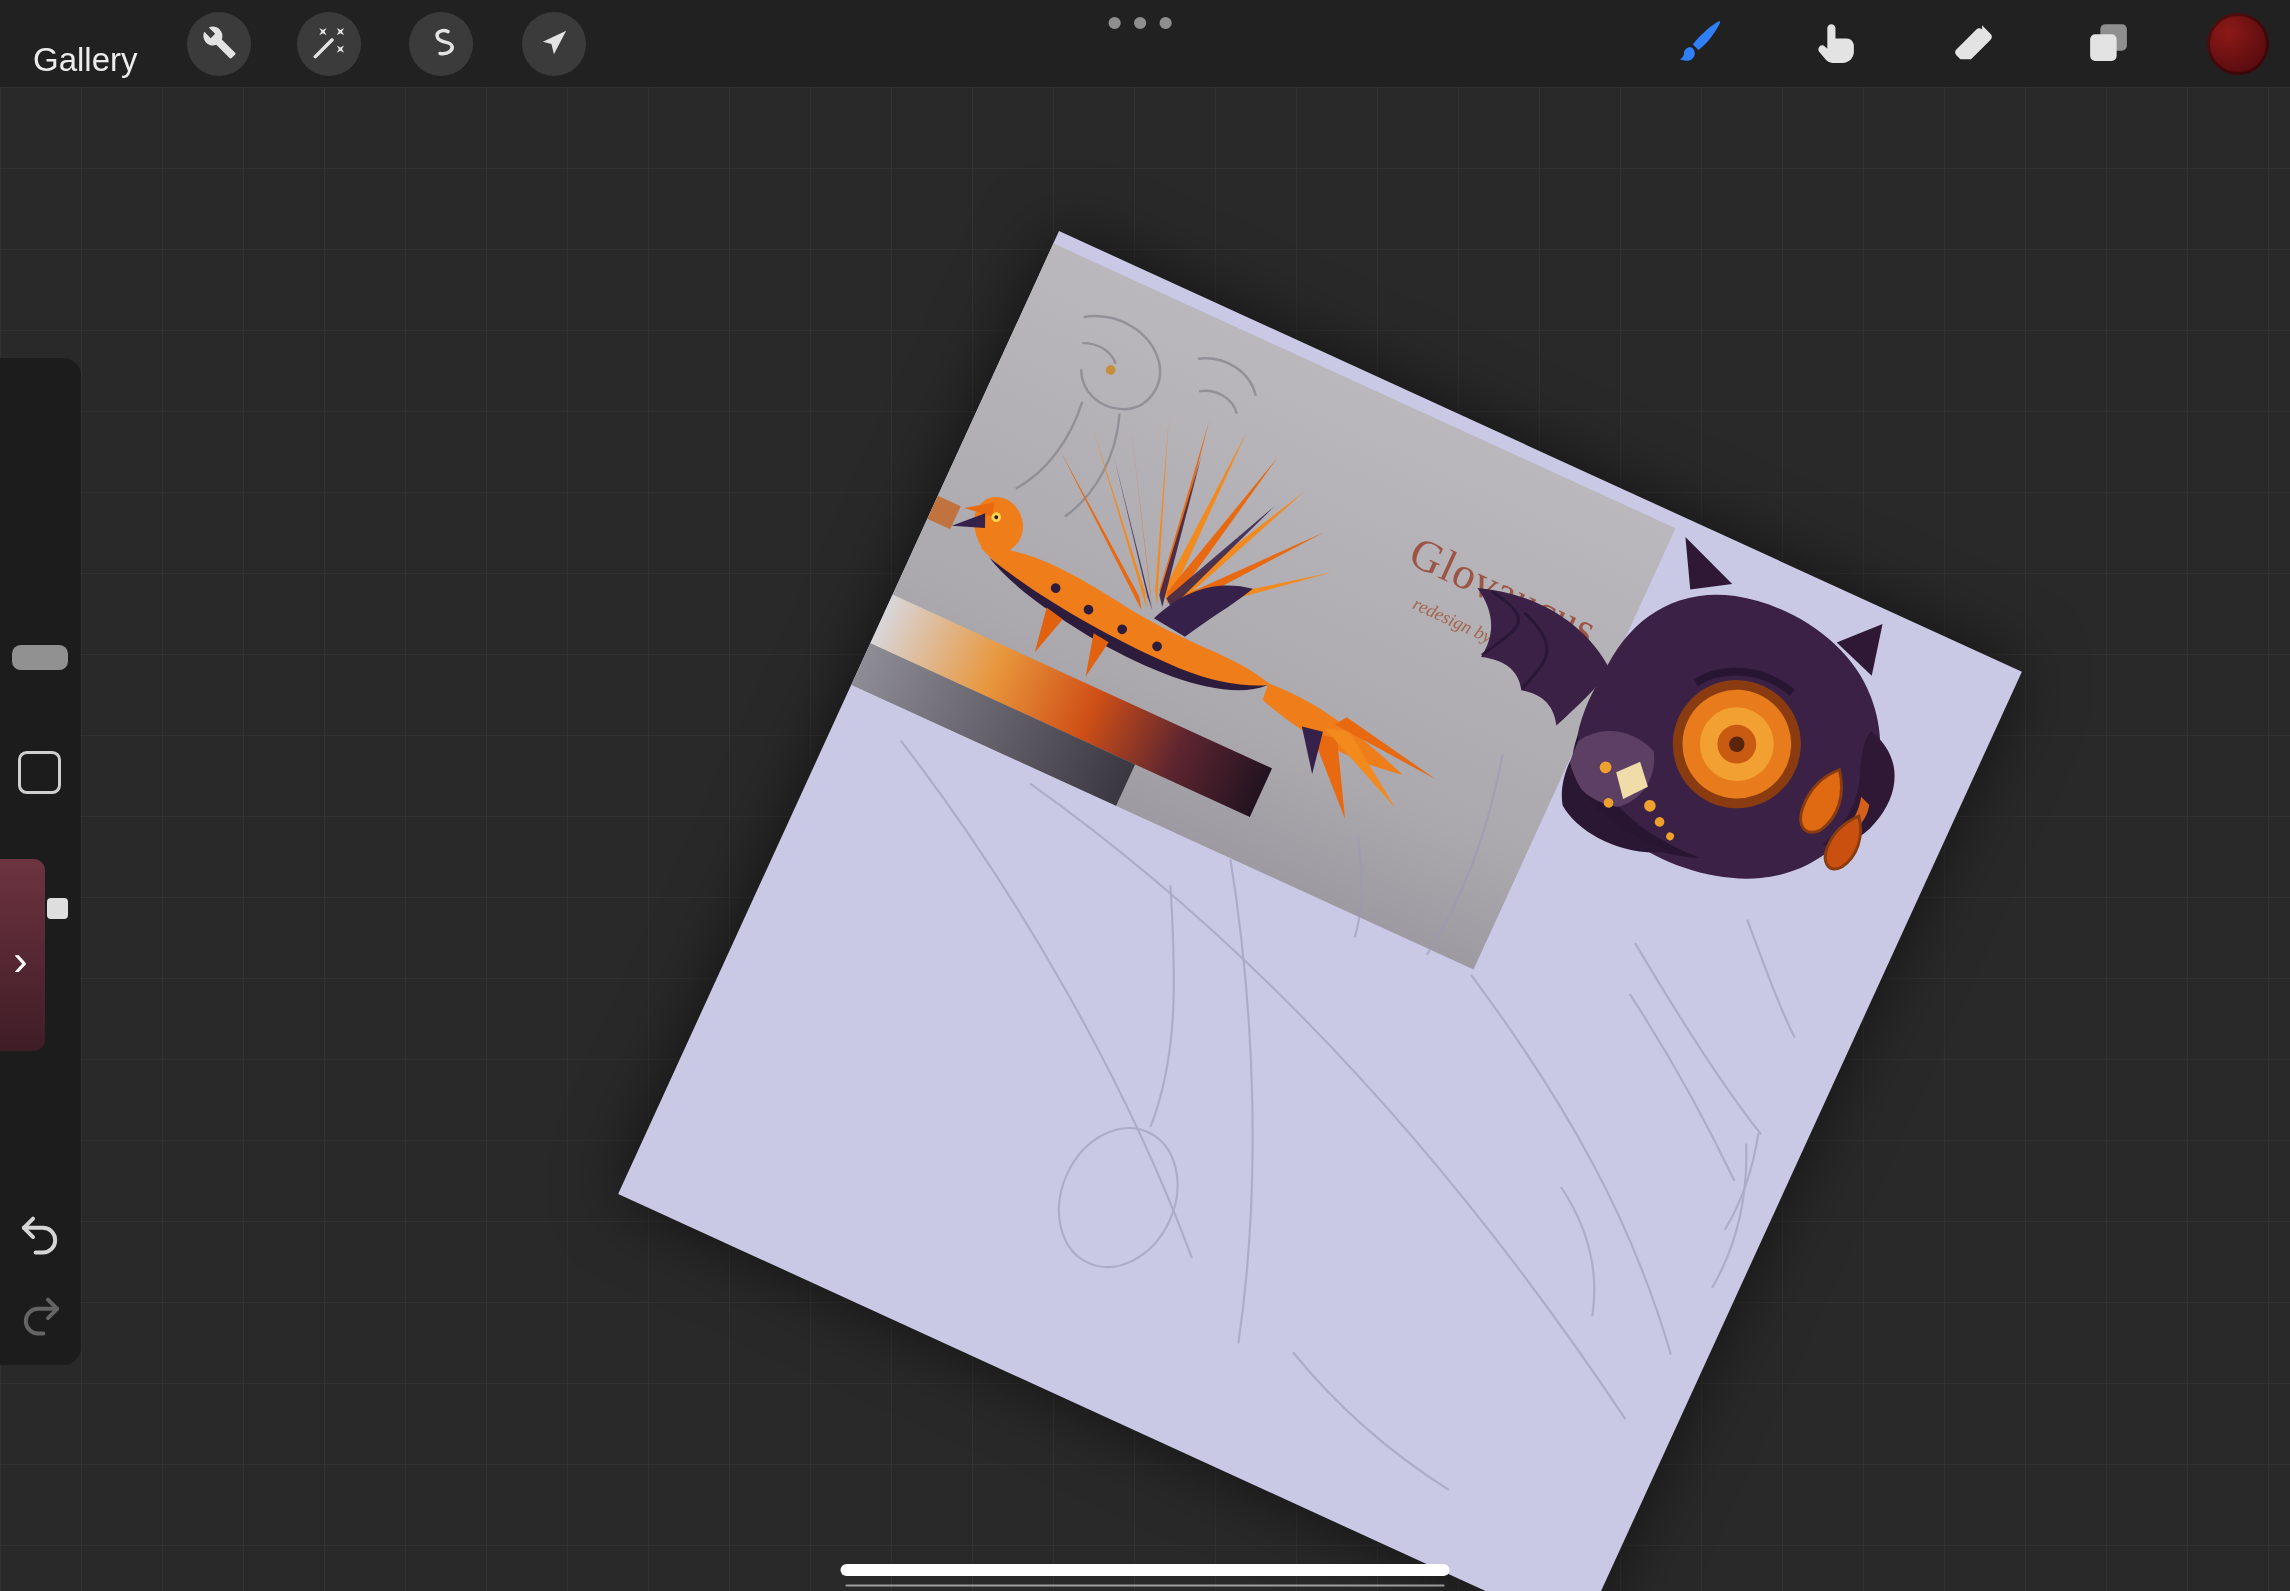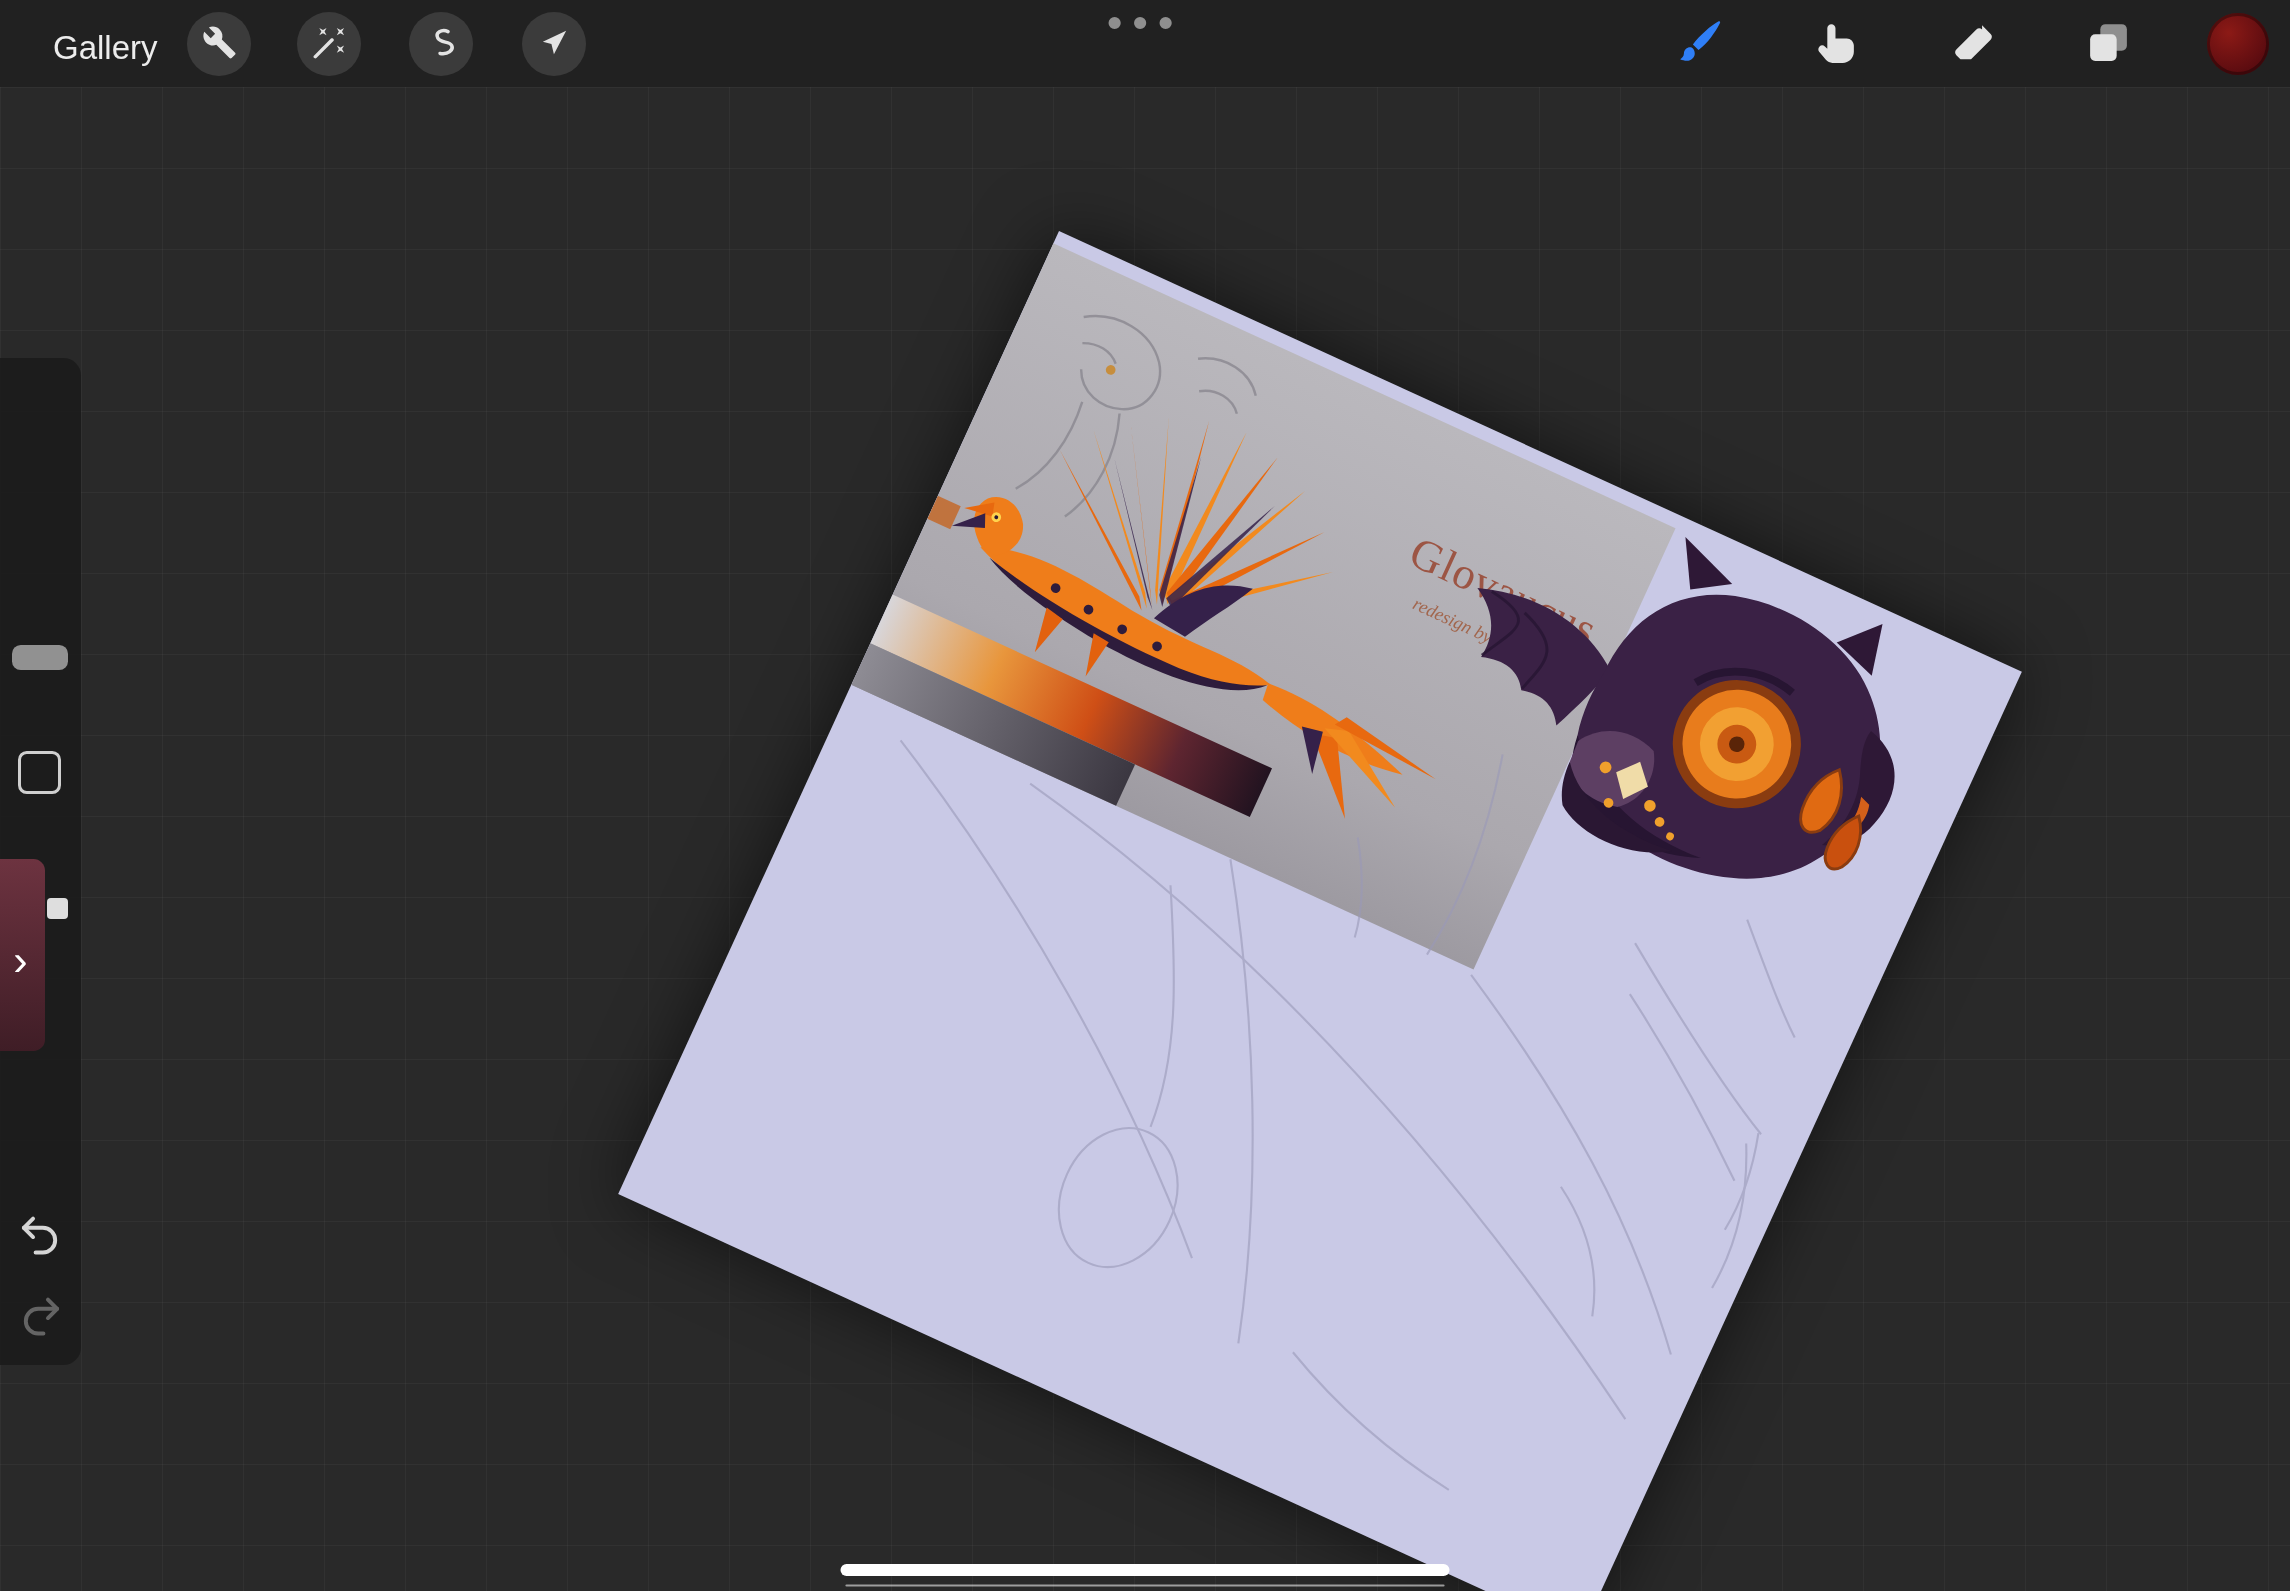--- a/index.html
+++ b/index.html
@@ -13,21 +13,21 @@
 
   
   .art-canvas{position:absolute;left:1059px;top:144px;width:1059px;height:1059px;
     transform:rotate(24.6deg);transform-origin:0 0;background:#c9c9e6;
     box-shadow:0 0 68px rgba(0,0,0,.55);}
   .art-canvas svg{position:absolute;left:0;top:0;}
 
   
   .topbar{position:absolute;left:0;top:0;right:0;height:87px;background:#212121;z-index:30;}
   .tb-btn{position:absolute;background:none;border:none;padding:0;cursor:pointer;}
-  .gallery{left:33px;top:4px;height:87px;font-size:33px;color:#ececec;font-family:"Liberation Sans",sans-serif;margin-left:20px;}
+  .gallery{left:33px;top:16px;height:87px;font-size:33px;color:#ececec;font-family:"Liberation Sans",sans-serif;}
   .circle-btn{width:64px;height:64px;top:11.6px;border-radius:50%;background:#3b3b3b;
     display:flex;align-items:center;justify-content:center;}
   .tool-btn{width:58px;height:58px;top:14.6px;display:flex;align-items:center;justify-content:center;}
   .more-dots{left:50%;transform:translateX(-50%);top:-5.8px;font-size:45px;color:#8f8f8f;
     letter-spacing:9.7px;height:58px;}
   .swatch{left:2207px;top:12.6px;width:62px;height:62px;border-radius:50%;
     background:radial-gradient(circle at 35% 32%, #8c1a16, #5c0c10 70%);
     box-shadow:inset 0 0 0 2.9px rgba(0,0,0,.35);}
 
   

